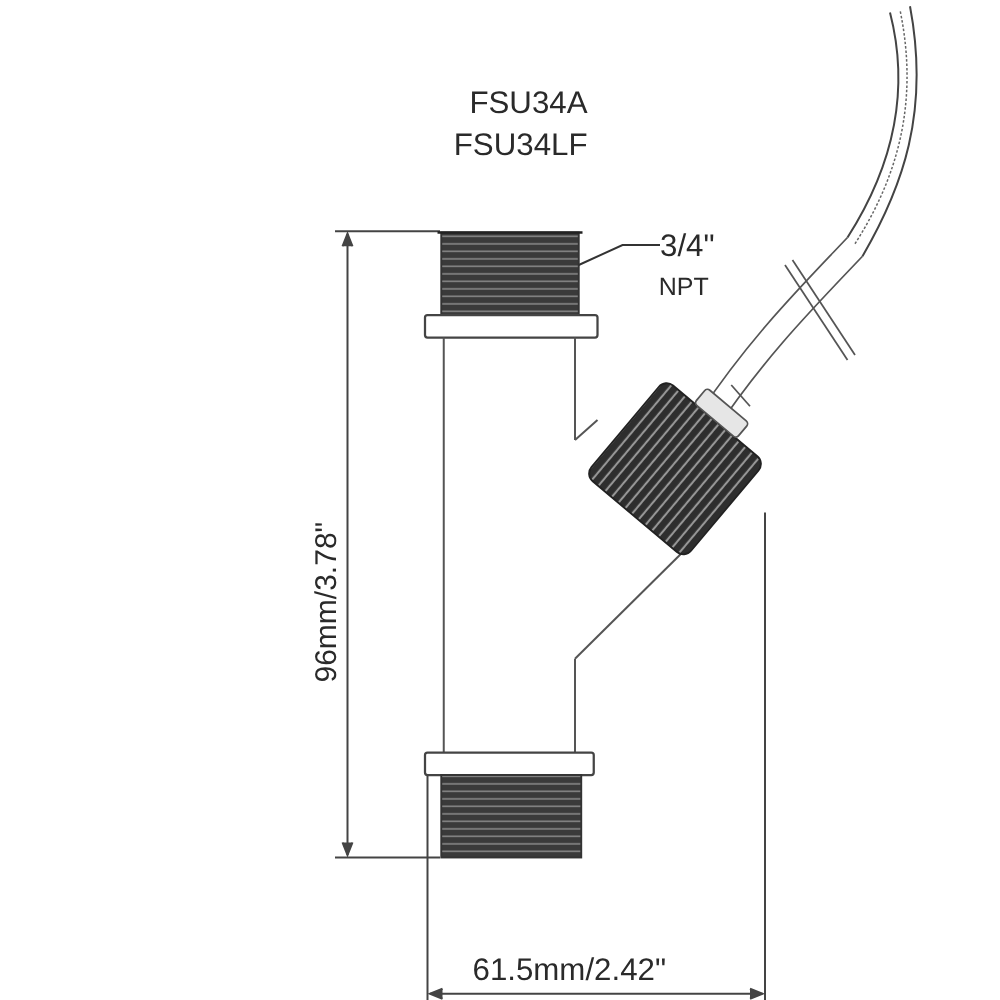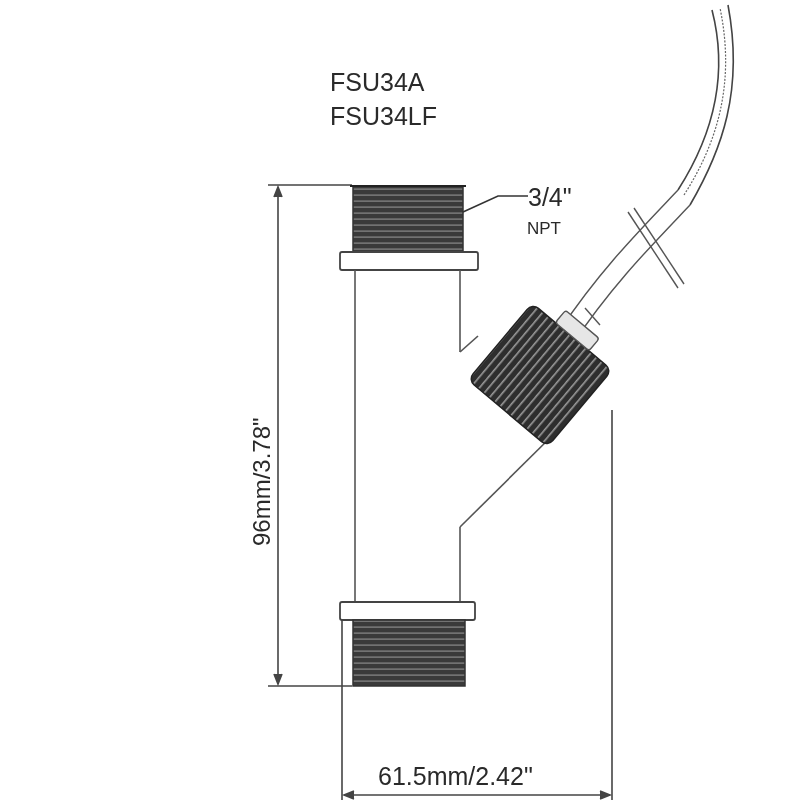--- a/index.html
+++ b/index.html
@@ -1,23 +1,23 @@
 <!DOCTYPE html>
 <html><head>
   <meta charset="utf-8">
   <style>
     html, body { margin: 0; padding: 0; background: #ffffff; }
     body { width: 800px; height: 800px; overflow: hidden; position: relative; font-family: "Liberation Sans", sans-serif; }
     #drawing { position: absolute; left: 0; top: 0; width: 800px; height: 800px; }
     .lbl { position: absolute; color: #2a2a2a; font-family: "Liberation Sans", sans-serif; white-space: nowrap; }
-    .title { left: 330px; font-size: 25px; text-align: left; width: 140px; }
+    .title { left: 330px; font-size: 25px; text-align: right; width: 140px; }
     .t1 { top: 68px; }
     .t2 { top: 102px; }
     .npt1 { left: 528px; top: 183px; font-size: 25px; }
-    .npt2 { left: 527px; top: 219px; font-size: 17px; }
+    .npt2 { left: 527px; top: 219px; font-size: 20px; }
     .vdim { left: 268px; top: 436px; font-size: 24px; transform-origin: 0 0; transform: translate(-20px, 110px) rotate(-90deg); }
     .hdim { left: 378px; top: 762px; font-size: 25px; }
   </style>
 </head>
 <body>
 
 <svg id="drawing" viewBox="0 0 800 800" xmlns="http://www.w3.org/2000/svg">
   <defs>
     <pattern id="threadH" patternUnits="userSpaceOnUse" width="10" height="6">
       <rect width="10" height="6" fill="#3a3a3a"></rect>

